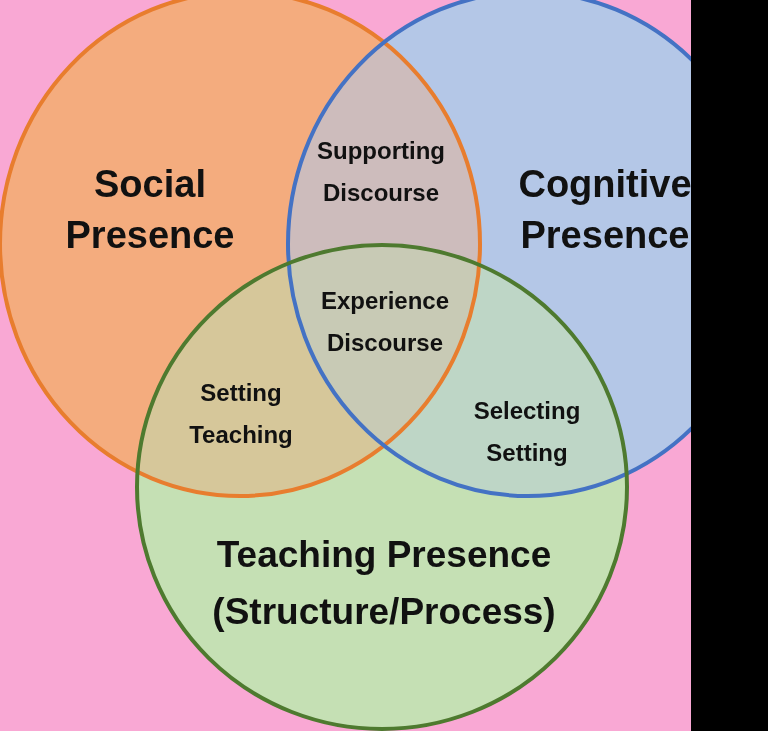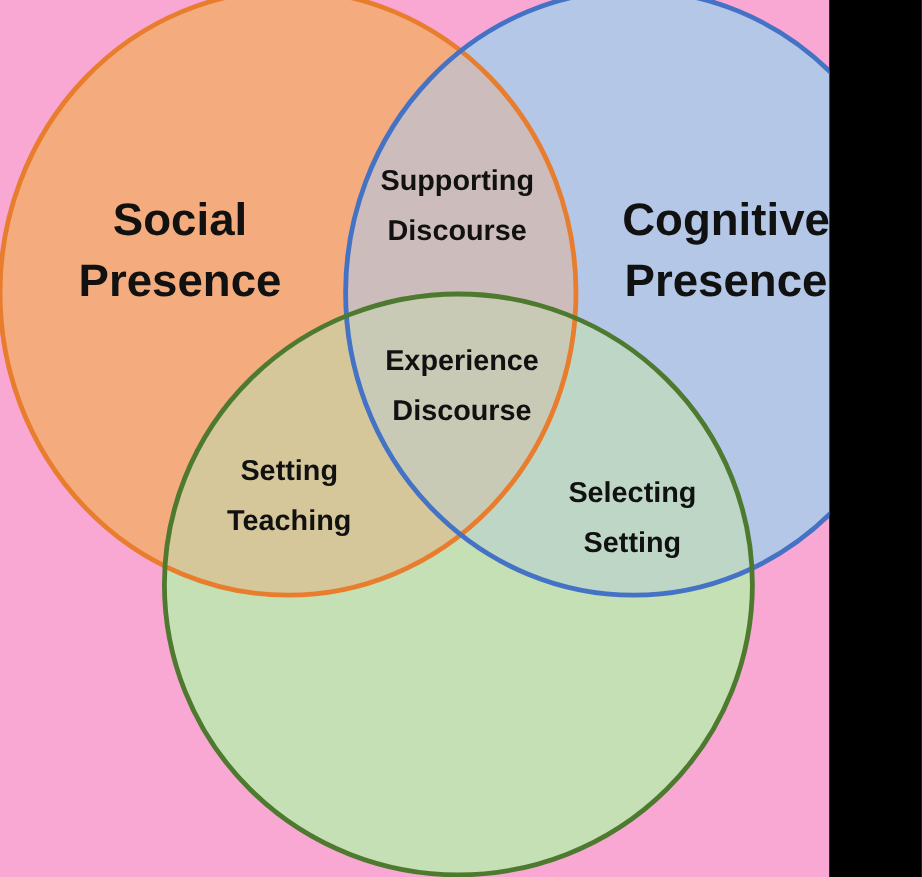--- a/index.html
+++ b/index.html
@@ -105,14 +105,18 @@
   <div class="vlabel lbl-small pos-setting">
     <span>Setting</span>
     <span>Teaching</span>
   </div>
 
   <div class="vlabel lbl-small pos-selecting">
     <span>Selecting</span>
     <span>Setting</span>
   </div>
 
+  <div class="vlabel lbl-teach pos-teaching">
+    <span>Teaching Presence</span>
+    <span>(Structure/Process)</span>
+  </div>
 
 </div>
 
 </body></html>

